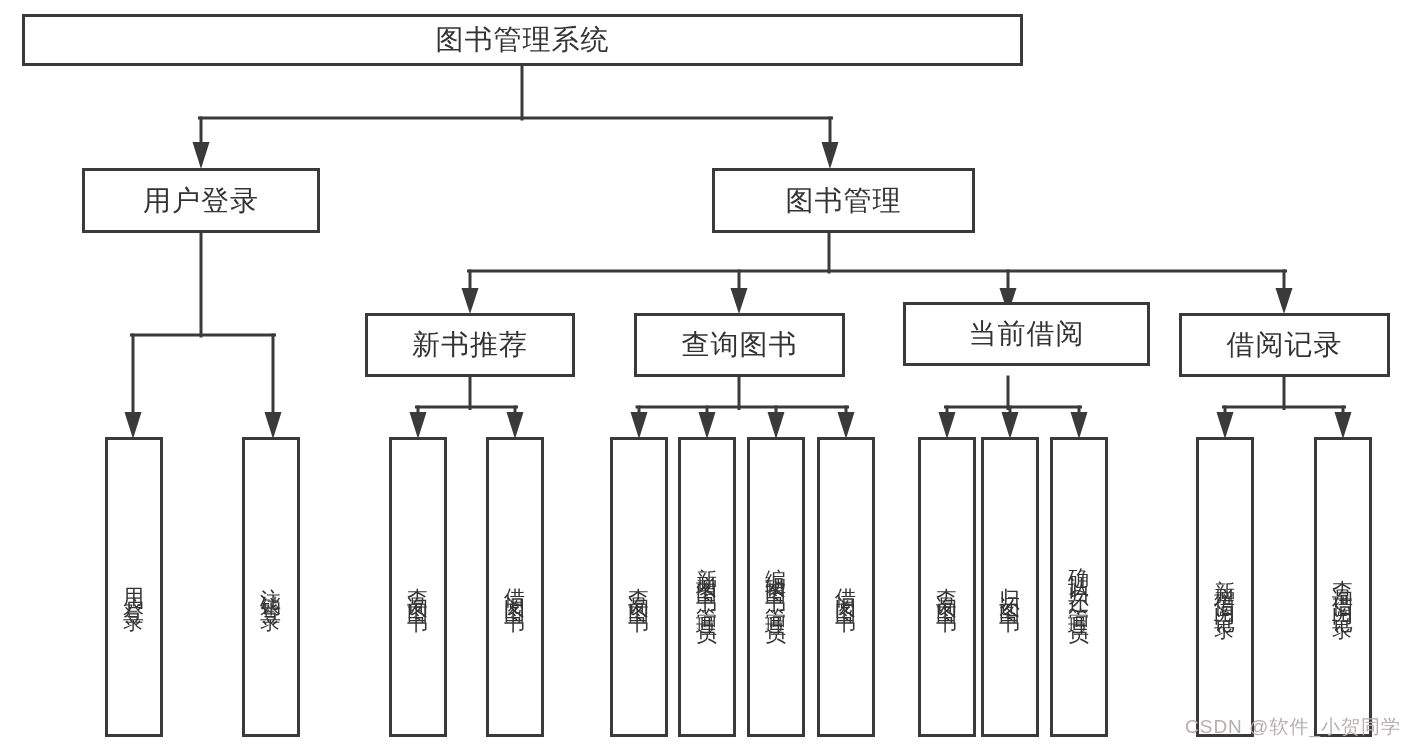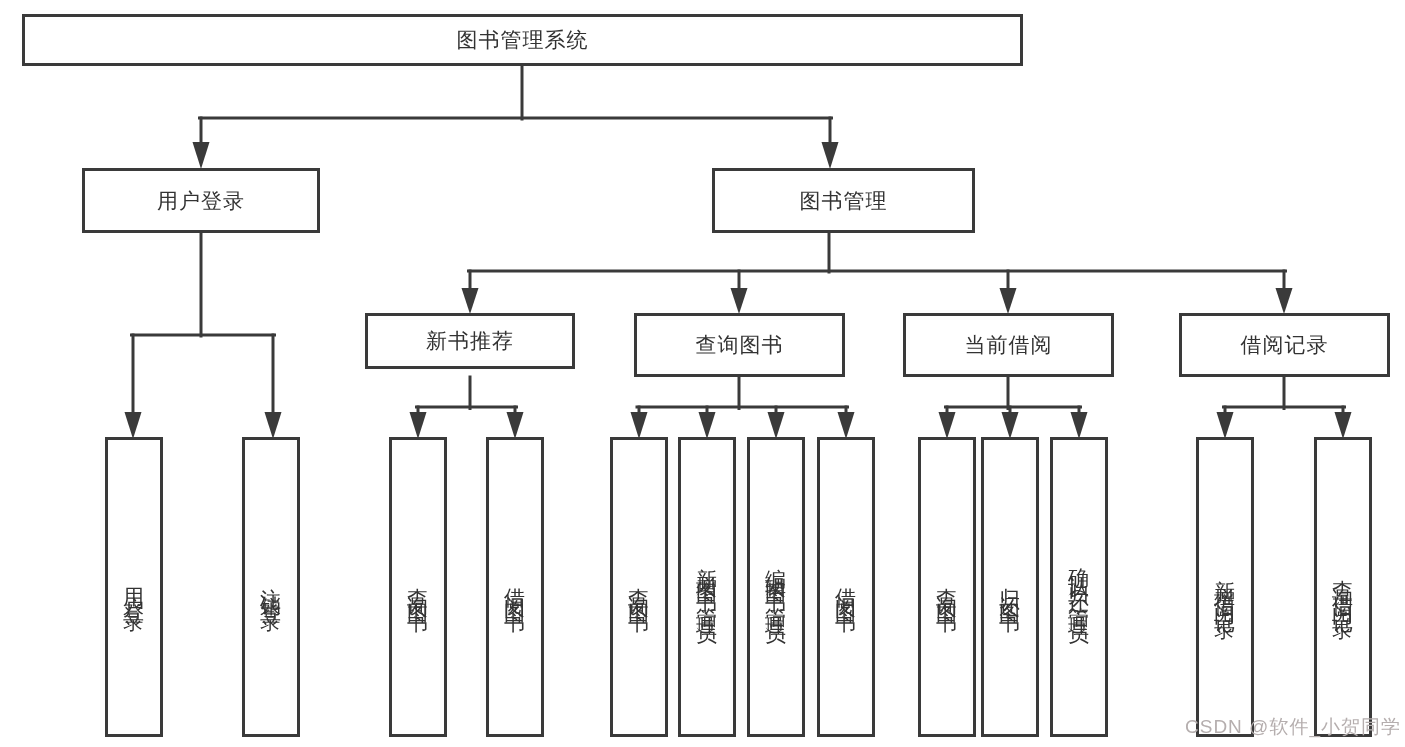--- a/index.html
+++ b/index.html
@@ -20,21 +20,21 @@
   .box{
     position:absolute;
     box-sizing:border-box;
     border:3px solid var(--line);
     background:var(--background);
     display:flex;
     align-items:center;
     justify-content:center;
     color:var(--text);
   }
-  .box.h{font-size:21px;letter-spacing:1px;}
+  .box.h{font-size:28px;letter-spacing:1px;}
   .box.v{
     writing-mode:vertical-rl;
     text-orientation:mixed;
     font-size:21px;
     letter-spacing:8px;
     line-height:1;
   }
   .watermark{
     position:absolute;
     left:1185px;top:714px;
@@ -118,27 +118,27 @@
     <span>图书管理系统</span>
   </div>
 
   <div class="box h" style="left:82px;top:168px;width:238px;height:65px">
     <span>用户登录</span>
   </div>
   <div class="box h" style="left:712px;top:168px;width:263px;height:65px">
     <span>图书管理</span>
   </div>
 
-  <div class="box h" style="left:365px;top:313px;width:210px;height:56px">
+  <div class="box h" style="left:365px;top:313px;width:210px;height:64px">
     <span>新书推荐</span>
   </div>
   <div class="box h" style="left:634px;top:313px;width:211px;height:64px">
     <span>查询图书</span>
   </div>
-  <div class="box h" style="left:903px;top:313px;width:211px;height:64px">
+  <div class="box h" style="left:903px;top:302px;width:247px;height:64px">
     <span>当前借阅</span>
   </div>
   <div class="box h" style="left:1179px;top:313px;width:211px;height:64px">
     <span>借阅记录</span>
   </div>
 
   <div class="box v" style="left:105px;top:437px;width:58px;height:300px">
     <span>用户登录</span>
   </div>
   <div class="box v" style="left:242px;top:437px;width:58px;height:300px">

